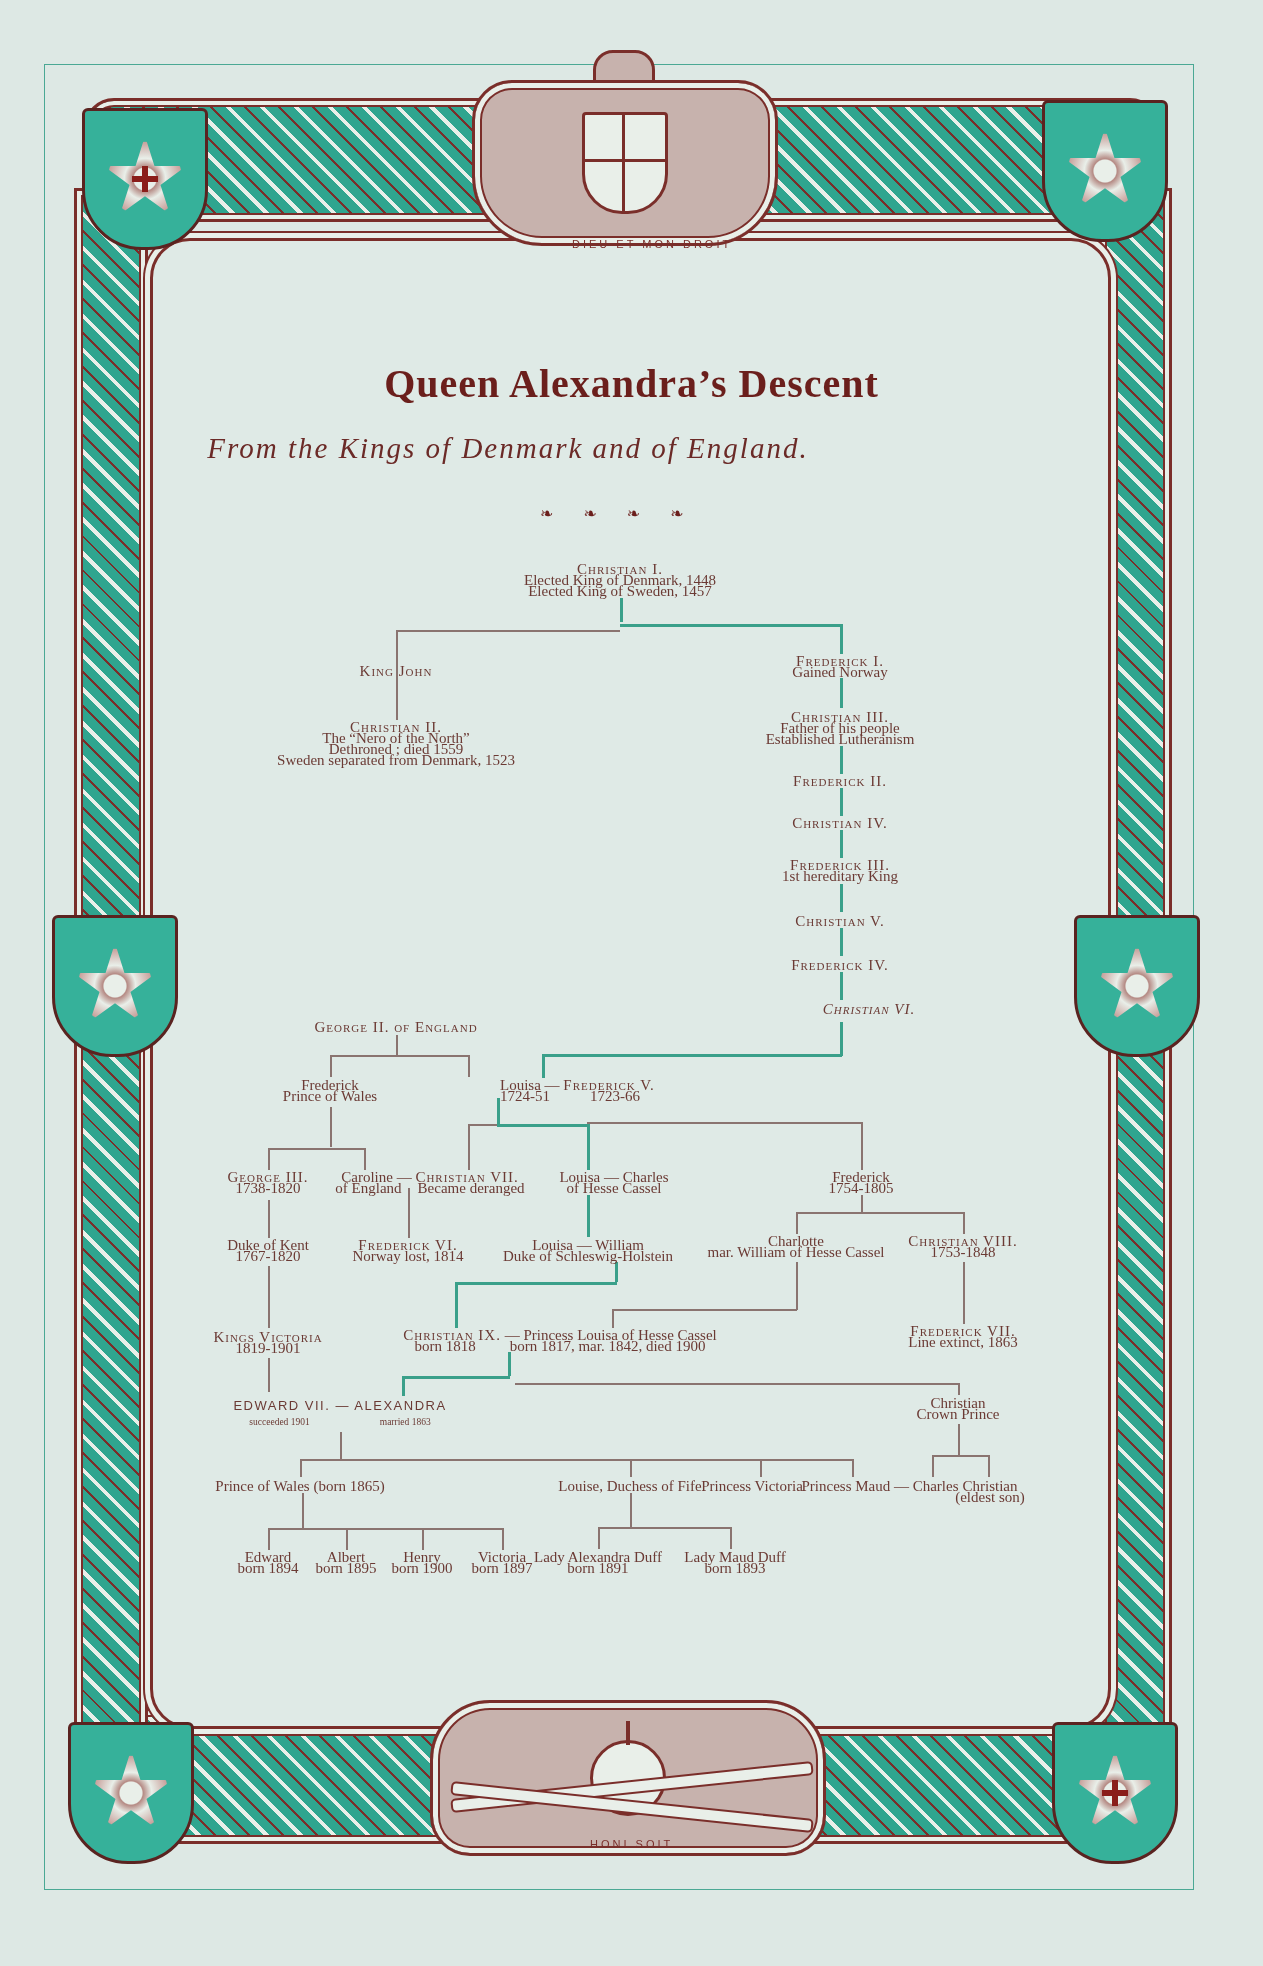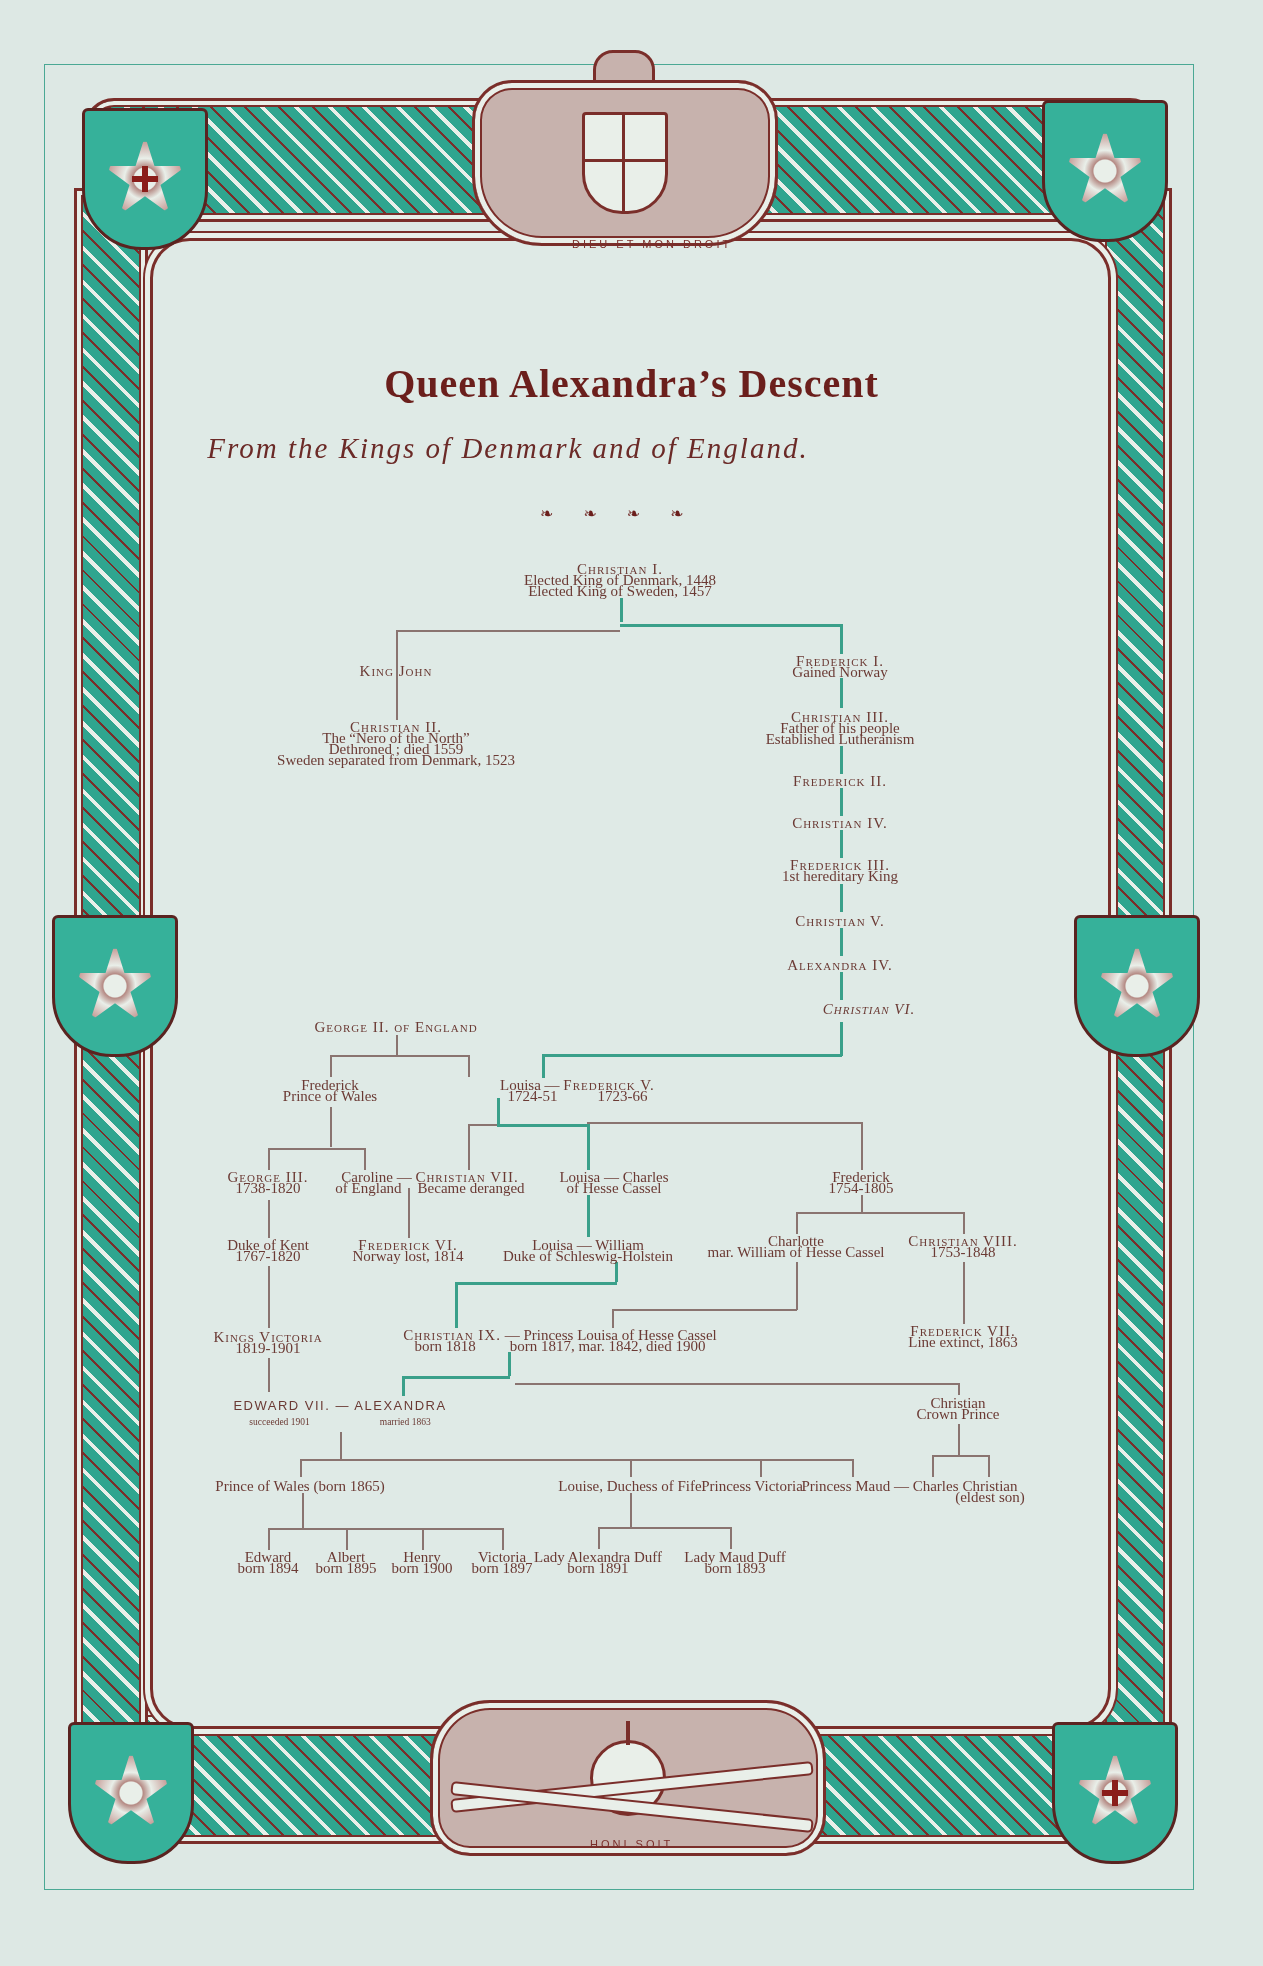--- a/index.html
+++ b/index.html
@@ -215,36 +215,36 @@
     <div class="nm">Christian IV.</div>
   </div>
   <div class="node" style="left:840px;top:860px;">
     <div class="nm">Frederick III.</div>
     <div>1st hereditary King</div>
   </div>
   <div class="node" style="left:840px;top:916px;">
     <div class="nm">Christian V.</div>
   </div>
   <div class="node" style="left:840px;top:960px;">
-    <div class="nm">Alexandra IV.</div>
+    <div class="nm">Frederick IV.</div>
   </div>
   <div class="node" style="left:869px;top:1004px;font-style:italic;">
     <div class="nm">Christian VI.</div>
   </div>
 
   <div class="node" style="left:396px;top:1022px;">
     <div class="nm">George II. of England</div>
   </div>
   <div class="node" style="left:330px;top:1080px;">
     <div>Frederick</div>
     <div>Prince of Wales</div>
   </div>
   <div class="node" style="left:500px;top:1080px;transform:none;">
     <div><span>Louisa</span><span> — </span><span class="nm">Frederick V.</span></div>
-    <div style="text-align:center;"><span>1724-51</span><span style="display:inline-block;width:40px"></span><span>1723-66</span></div>
+    <div style="text-align:left;"><span>1724-51</span><span style="display:inline-block;width:40px"></span><span>1723-66</span></div>
   </div>
   <div class="node" style="left:450px;top:1080px;"></div>
 
   <div class="node" style="left:268px;top:1172px;">
     <div class="nm">George III.</div>
     <div>1738-1820</div>
   </div>
   <div class="node" style="left:430px;top:1172px;">
     <div><span>Caroline</span><span> — </span><span class="nm">Christian VII.</span></div>
     <div><span>of England</span><span style="display:inline-block;width:16px"></span><span>Became deranged</span></div>

